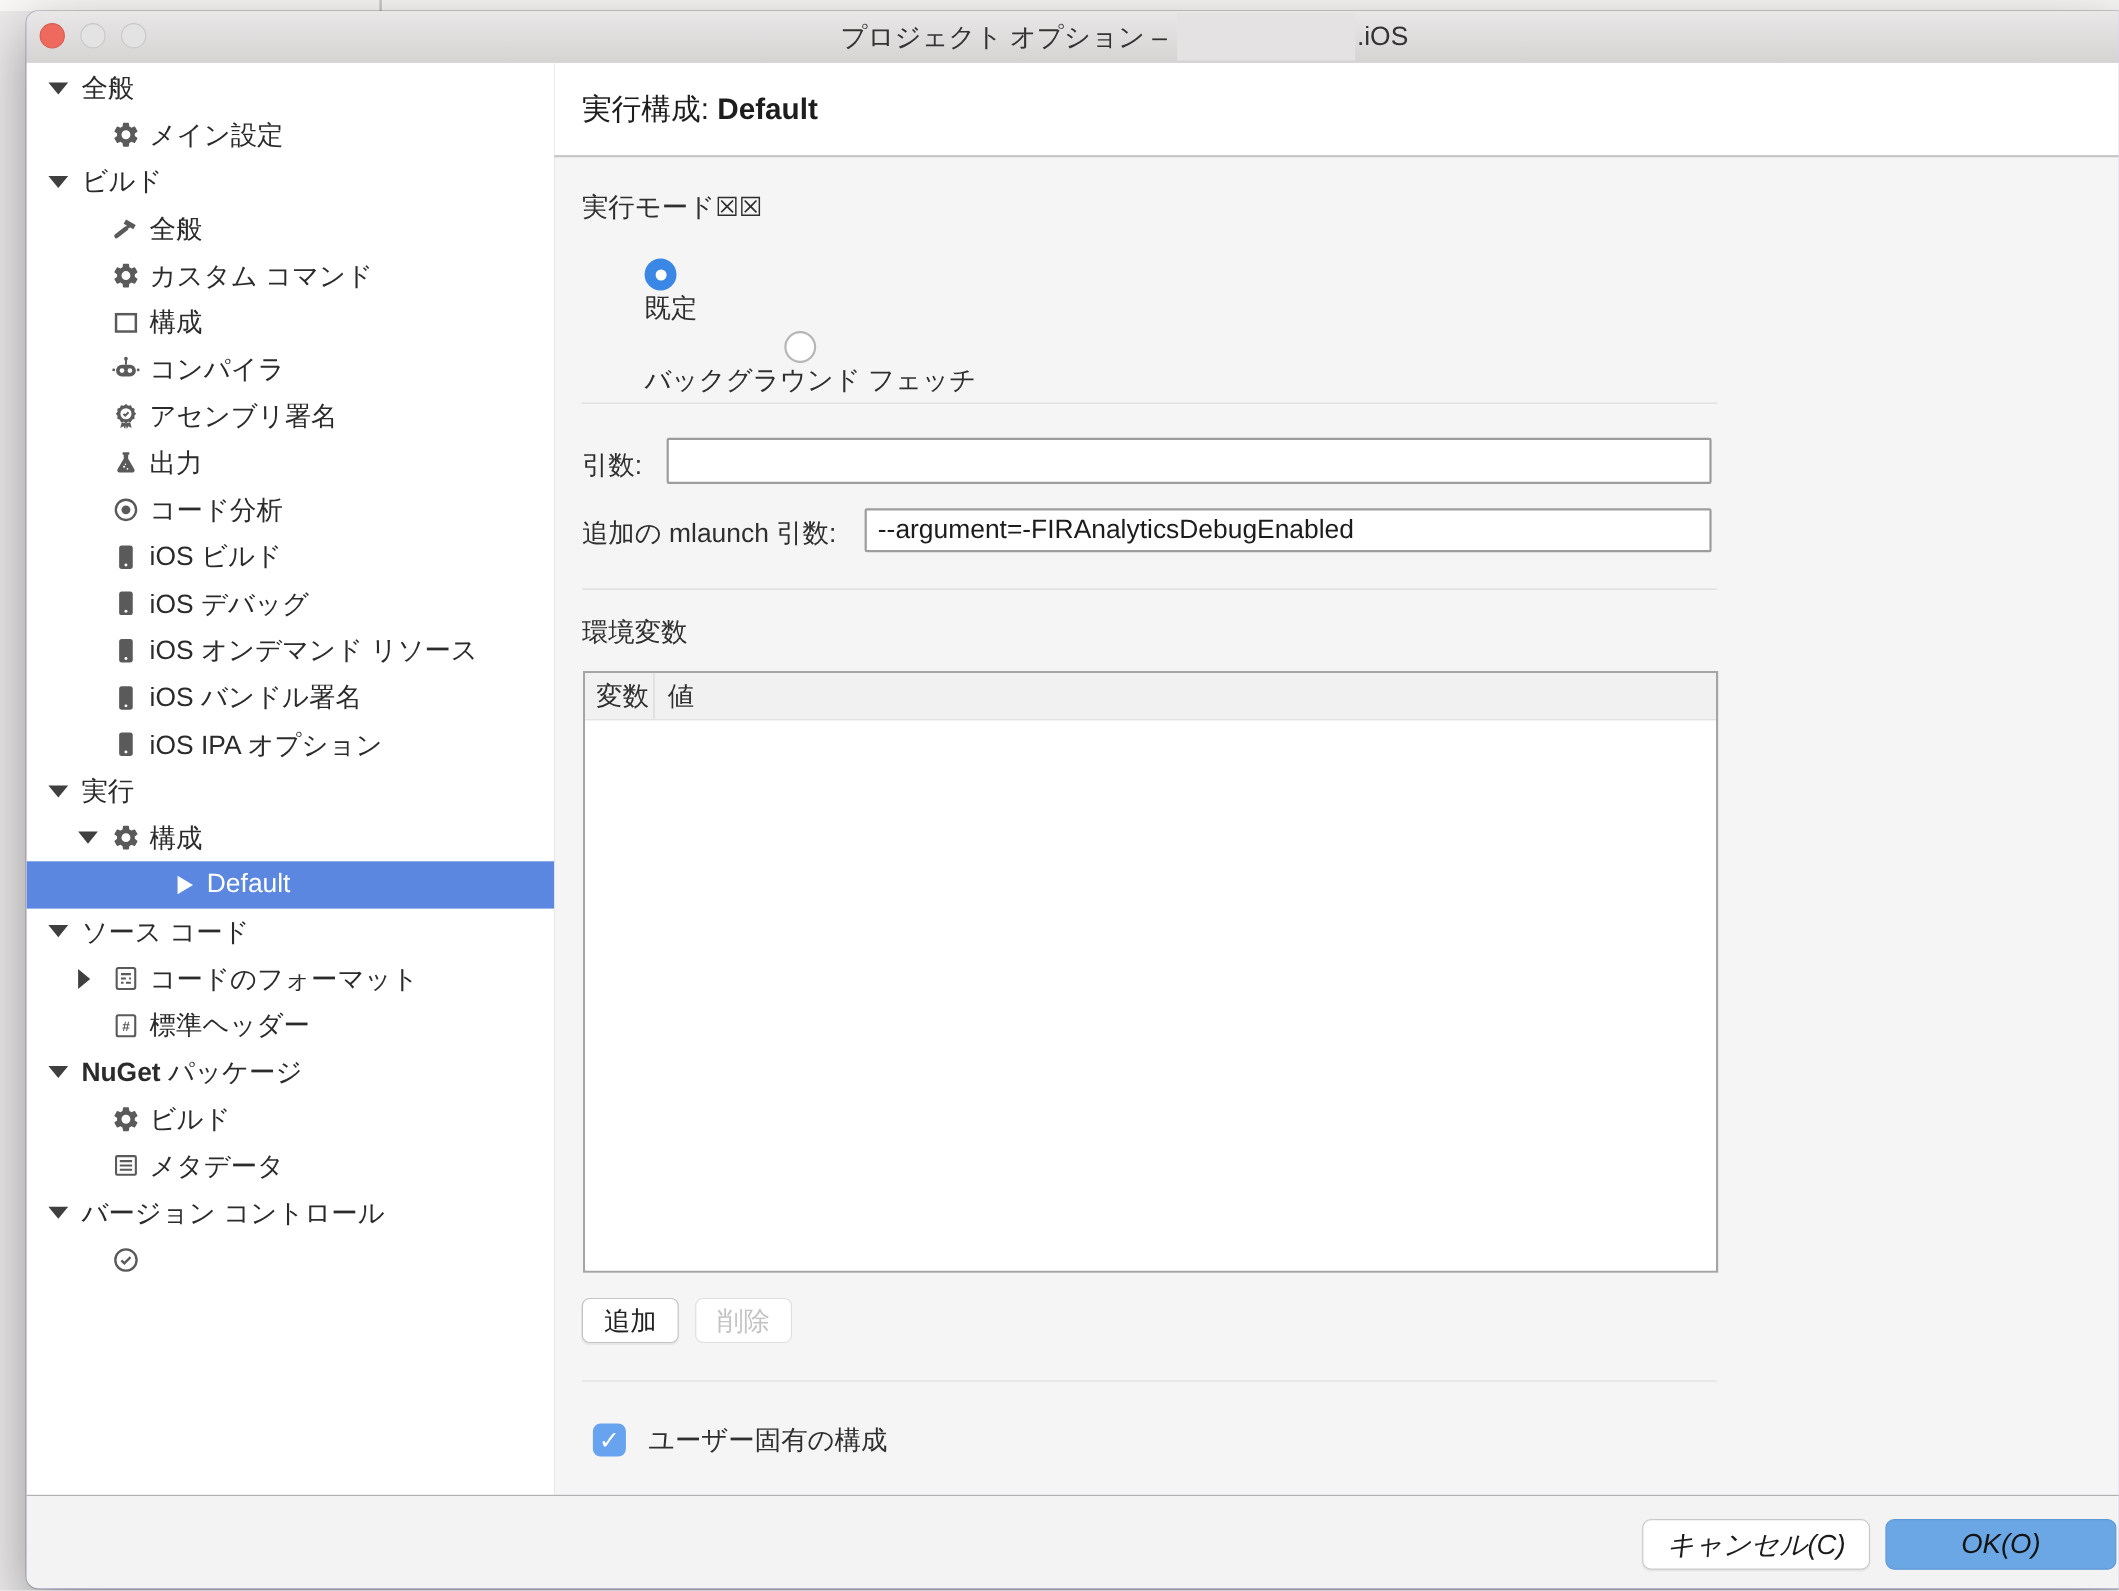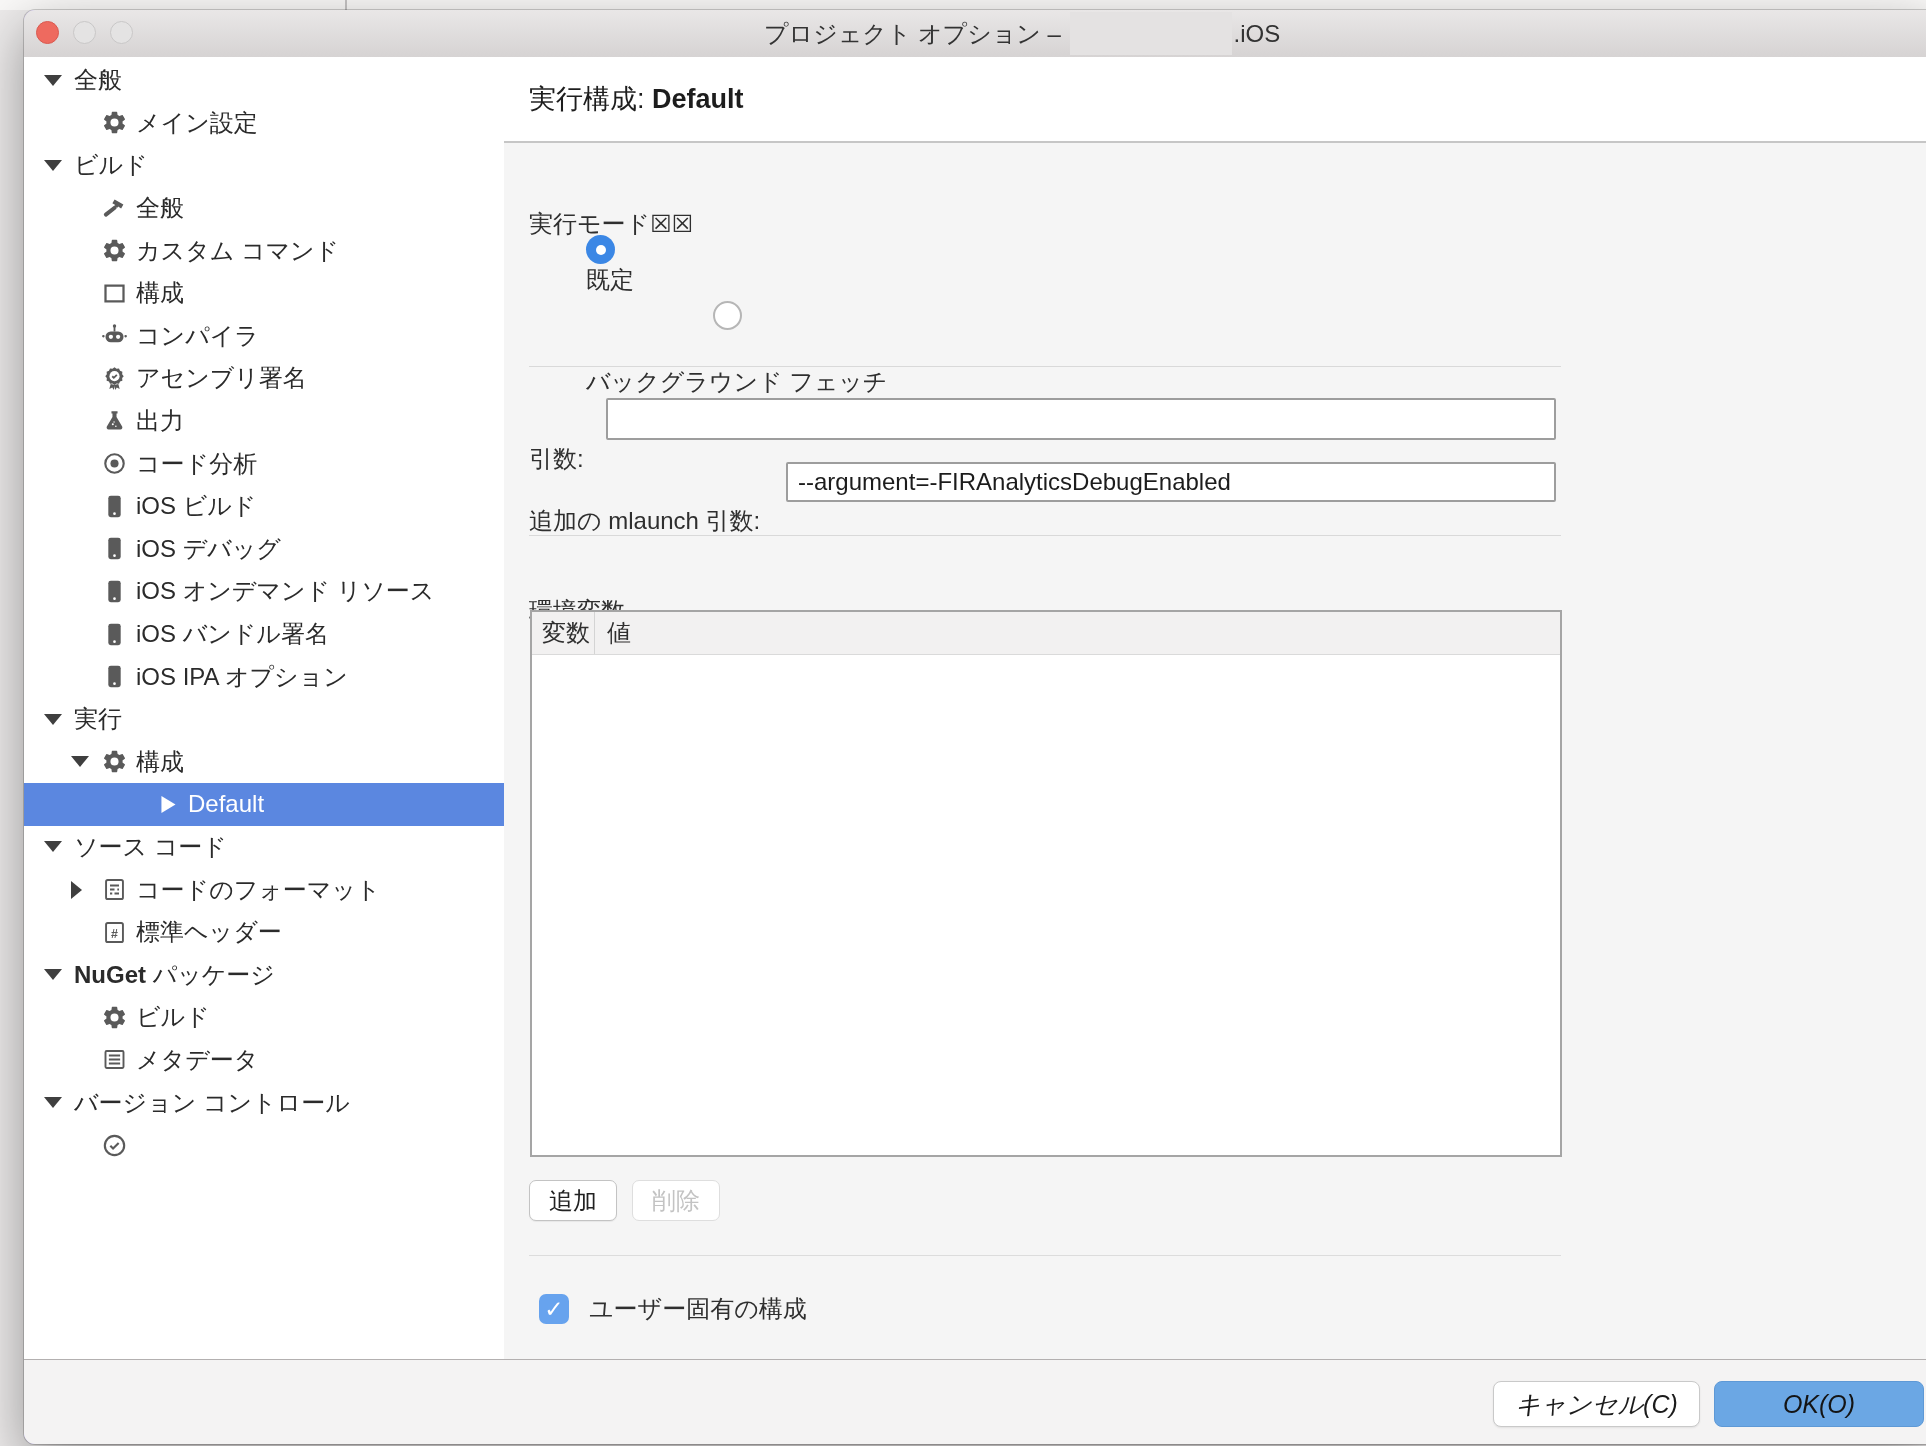--- a/index.html
+++ b/index.html
@@ -51,21 +51,21 @@
   .tlabel b{font-weight:700;}
 
   
   #main-header{left:480px;top:47px;width:1432px;height:84px;background:#fff;
     display:flex;align-items:center;padding-left:25px;box-sizing:border-box;
     font-size:27px;color:#1d1d1d;white-space:pre;}
   #main-header .hv{font-weight:700;}
   #main-content{left:480px;top:131px;width:1432px;height:1218px;background:#f5f5f5;
     border-top:2px solid #c6c6c6;box-sizing:border-box;}
 
-  .flabel{position:absolute;font-size:24px;color:#2f2f2f;white-space:nowrap;margin-top:36px;}
+  .flabel{position:absolute;font-size:24px;color:#2f2f2f;white-space:nowrap;}
 
   .hdiv{position:absolute;height:1px;background:#d9d9d9;}
 
   .radio-row{position:absolute;display:flex;align-items:center;flex-direction:column;}
   .radio{width:29px;height:29px;border-radius:50%;position:relative;flex:0 0 29px;}
   .radio.on{background:#3b87e5;}
   .radio.on::after{content:"";position:absolute;left:9.5px;top:9.5px;width:10px;height:10px;border-radius:50%;background:#fff;}
   .radio.off{background:#fff;border:2px solid #b6b6b6;box-sizing:border-box;}
   .radio-row .rlabel{margin-left:19px;font-size:24px;color:#2f2f2f;white-space:nowrap;}
 
@@ -401,21 +401,21 @@
   </div>
 
   <div class="abs" id="main-content"></div>
 
   <div class="flabel" style="left:505px;top:162px;">実行モード☒☒</div>
 
   <div class="radio-row" style="left:543px;top:225px;">
     <span class="radio on"></span>
     <span class="rlabel">既定</span>
   </div>
-  <div class="radio-row" style="left:543px;top:291px;gap:36px;">
+  <div class="radio-row" style="left:543px;top:291px;">
     <span class="radio off"></span>
     <span class="rlabel">バックグラウンド フェッチ</span>
   </div>
 
   <div class="hdiv" style="left:505px;top:356px;width:1032px;"></div>
 
   <div class="flabel" style="left:505px;top:397px;">引数:</div>
   <input class="tinput" style="left: 582px; top: 388px; width: 950px; height: 42px;" value="">
 
   <div class="flabel" style="left:505px;top:459px;">追加の mlaunch 引数:</div>

